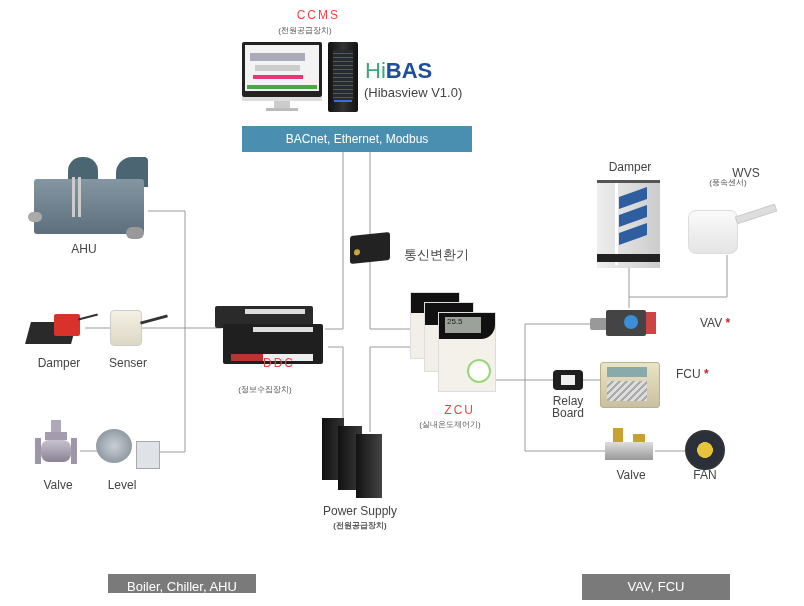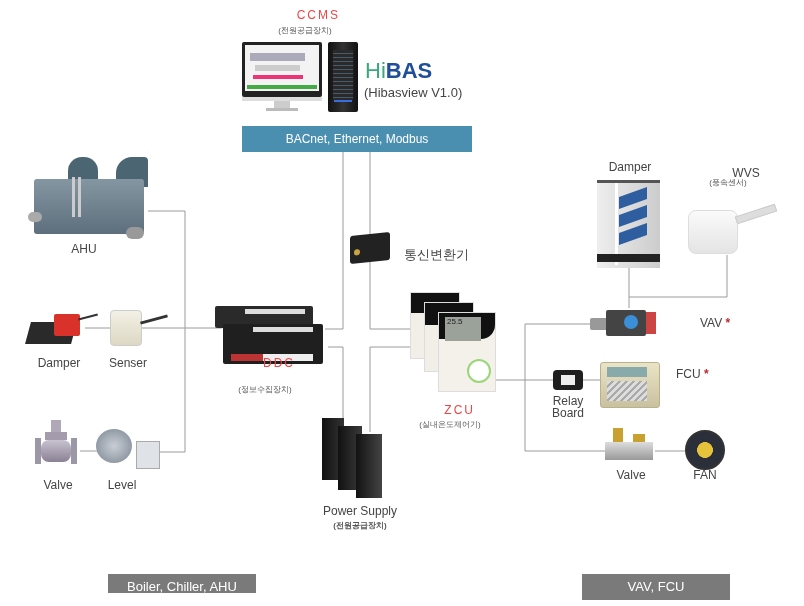--- a/index.html
+++ b/index.html
@@ -124,21 +124,21 @@
 
 <div class="dev" style="left:410px;top:292px;width:85px;height:100px;">
   <div style="position:absolute;left:0;top:0;width:48px;height:65px;background:#f1efe8;border:1px solid #ddd;">
     <div style="position:absolute;left:0;top:0;width:48px;height:20px;background:#111;border-radius:0 0 12px 0;"></div>
   </div>
   <div style="position:absolute;left:14px;top:10px;width:48px;height:68px;background:#f1efe8;border:1px solid #ddd;">
     <div style="position:absolute;left:0;top:0;width:48px;height:22px;background:#111;border-radius:0 0 12px 0;"></div>
   </div>
   <div style="position:absolute;left:28px;top:20px;width:56px;height:78px;background:#f3f1ea;border:1px solid #ddd;">
     <div style="position:absolute;left:0;top:0;width:56px;height:26px;background:#111;border-radius:0 0 14px 0;">
-      <div style="position:absolute;left:6px;top:4px;width:34px;height:24px;background:#9aa29a;color:#222;font-size:8px;line-height:10px;text-align:left;padding-left:2px;">25.5</div>
+      <div style="position:absolute;left:6px;top:4px;width:34px;height:16px;background:#9aa29a;color:#222;font-size:8px;line-height:10px;text-align:left;padding-left:2px;">25.5</div>
     </div>
     <div style="position:absolute;left:28px;top:46px;width:20px;height:20px;border:2px solid #9bd67a;border-radius:50%;background:#fff;"></div>
   </div>
 </div>
 <div class="ttl" style="left:425px;top:403px;width:50px;">ZCU</div>
 <div class="sub" style="left:415px;top:419px;width:70px;">(실내온도제어기)</div>
 
 <div class="dev" style="left:322px;top:418px;width:65px;height:80px;">
   <div style="position:absolute;left:0;top:0;width:22px;height:62px;background:linear-gradient(90deg,#111,#333);"></div>
   <div style="position:absolute;left:16px;top:8px;width:24px;height:64px;background:linear-gradient(90deg,#111,#3a3a3a);"></div>

